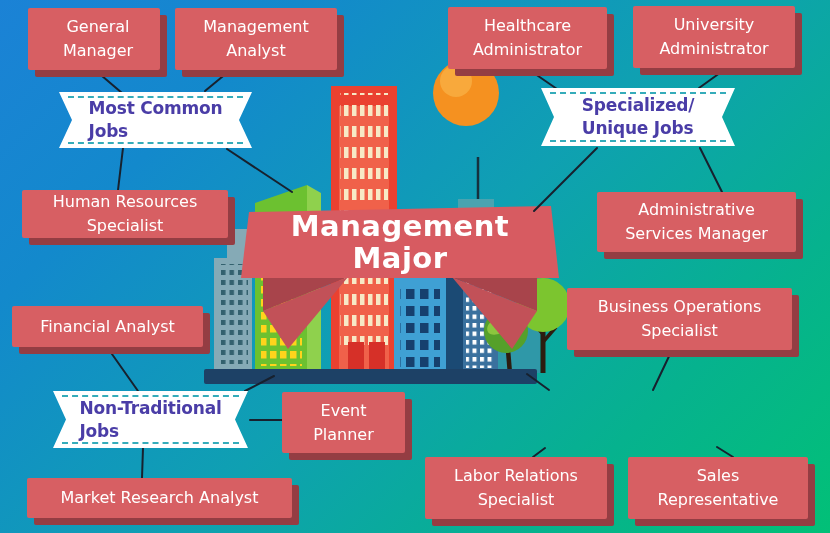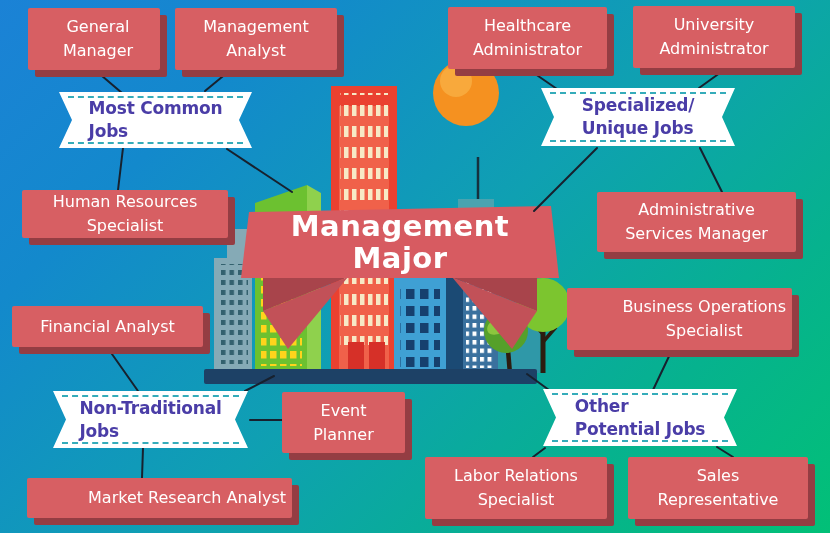--- a/index.html
+++ b/index.html
@@ -175,29 +175,29 @@
     <span class="job-label">Human Resources
 Specialist</span>
   </div>
   <div class="job-box" style="left:597px;top:192px;width:199px;height:60px;">
     <span class="job-label">Administrative
 Services Manager</span>
   </div>
   <div class="job-box" style="left:12px;top:306px;width:191px;height:41px;">
     <span class="job-label">Financial Analyst</span>
   </div>
-  <div class="job-box" style="left:567px;top:288px;width:225px;height:62px;justify-content:flex-end;">
+  <div class="job-box" style="left:567px;top:288px;width:225px;height:62px;">
     <span class="job-label">Business Operations
 Specialist</span>
   </div>
   <div class="job-box" style="left:282px;top:392px;width:123px;height:61px;">
     <span class="job-label">Event
 Planner</span>
   </div>
-  <div class="job-box" style="left:27px;top:478px;width:265px;height:40px;justify-content:flex-end;">
+  <div class="job-box" style="left:27px;top:478px;width:265px;height:40px;">
     <span class="job-label">Market Research Analyst</span>
   </div>
   <div class="job-box" style="left:425px;top:457px;width:182px;height:62px;">
     <span class="job-label">Labor Relations
 Specialist</span>
   </div>
   <div class="job-box" style="left:628px;top:457px;width:180px;height:62px;">
     <span class="job-label">Sales
 Representative</span>
   </div>
@@ -213,20 +213,14 @@
     <span class="banner-label">Specialized/
 Unique Jobs</span>
     <span class="dash-bottom"></span>
   </div>
   <div class="banner" style="left:53px;top:391px;width:195px;height:57px;">
     <span class="dash-top"></span>
     <span class="banner-label">Non-Traditional
 Jobs</span>
     <span class="dash-bottom"></span>
   </div>
-  <div class="banner" style="left:543px;top:389px;width:194px;height:57px;">
-    <span class="dash-top"></span>
-    <span class="banner-label">Other
-Potential Jobs</span>
-    <span class="dash-bottom"></span>
-  </div>
 
 </div>
 
 </body></html>

